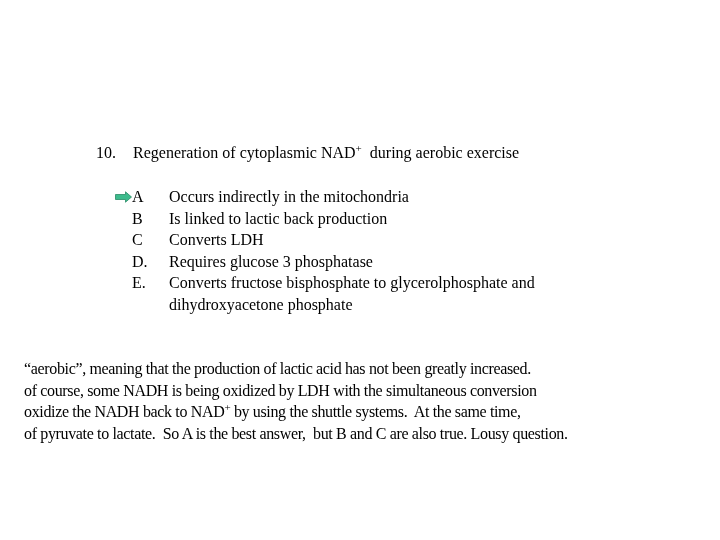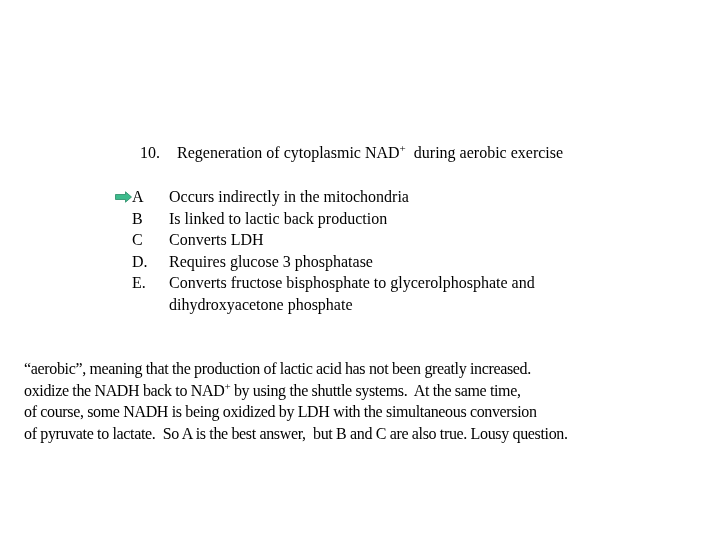--- a/index.html
+++ b/index.html
@@ -25,21 +25,20 @@
       position: absolute;
       left: 96px;
       top: 143px;
       font-size: 16px;
       line-height: 20px;
       white-space: nowrap;
     }
     .question .num {
       display: inline-block;
       width: 37px;
-      margin-left: 44px;
     }
     sup {
       font-size: 11px;
       line-height: 0;
       vertical-align: 6px;
     }
     .options {
       position: absolute;
       left: 132px;
       top: 186px;
@@ -110,18 +109,18 @@
       <span class="text">Requires glucose 3 phosphatase</span>
     </div>
     <div class="option">
       <span class="letter">E.</span>
       <span class="text">Converts fructose bisphosphate to glycerolphosphate and dihydroxyacetone phosphate</span>
     </div>
   </div>
 
   <div class="explanation">
     <span class="line">“aerobic”, meaning that the production of lactic acid has not been greatly increased.</span>
+    <span class="line">of course, some NADH is being oxidized by LDH with the simultaneous conversion</span>
     <span class="line"><span>oxidize the NADH back to NAD</span><sup>+</sup><span style="white-space:pre"> by using the shuttle systems.  At the same time,</span></span>
-    <span class="line">of course, some NADH is being oxidized by LDH with the simultaneous conversion</span>
     <span class="line" style="white-space:pre">of pyruvate to lactate.  So A is the best answer,  but B and C are also true. Lousy question.</span>
   </div>
 
 </div>
 
 </body></html>

